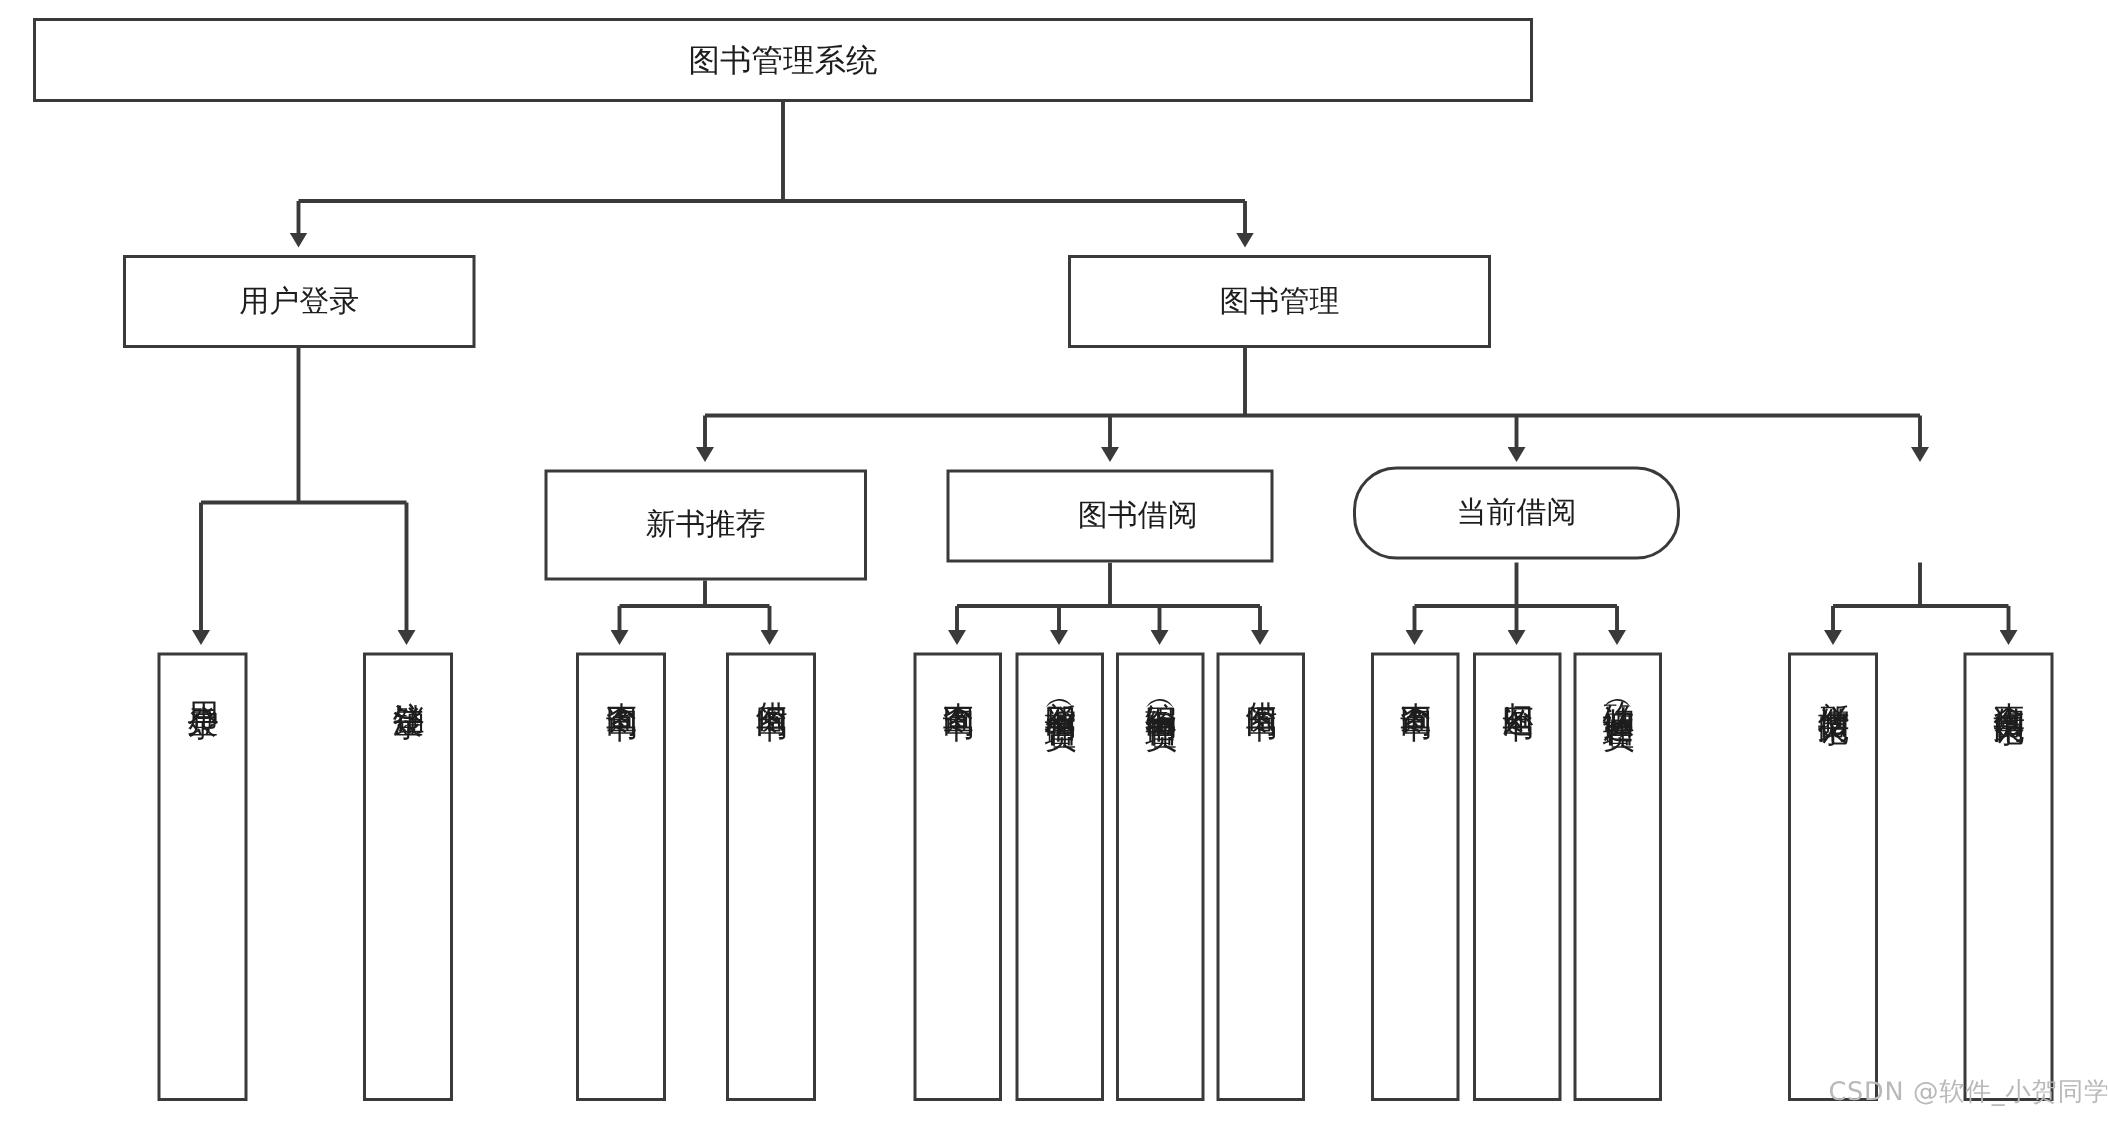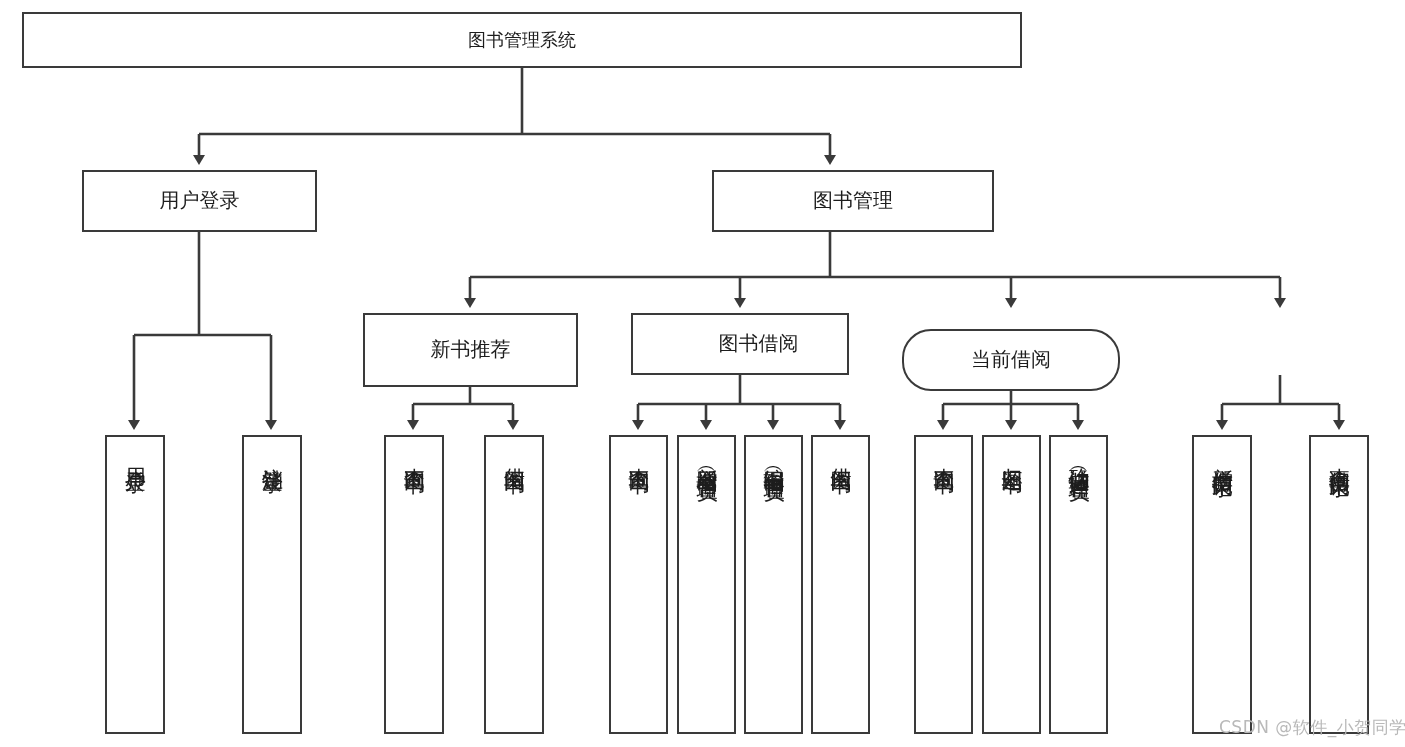--- a/index.html
+++ b/index.html
@@ -35,21 +35,21 @@
     align-items: center;
     justify-content: center;
     color: #1d1d1d;
   }
   .node .label {
     display: block;
     text-align: center;
     line-height: 1.18;
     white-space: nowrap;
   }
-  .node.root .label { font-size: 18px; }
+  .node.root .label { font-size: 21px; }
   .node.level1 .label { font-size: 20px; }
   .node.level2 .label { font-size: 20px; }
 
   .node.leaf {
     align-items: flex-start;
     padding-top: 14px;
   }
   .node.leaf .label {
     font-size: 21px;
     writing-mode: vertical-rl;
@@ -132,21 +132,21 @@
   <div class="node level1" style="left:712px; top:170px; width:282px; height:62px;">
     <span class="label">图书管理</span>
   </div>
 
   <div class="node level2" style="left:363px; top:313px; width:215px; height:74px;">
     <span class="label">新书推荐</span>
   </div>
   <div class="node level2" style="left:631px; top:313px; width:218px; height:62px;padding-left:37px;">
     <span class="label">图书借阅</span>
   </div>
-  <div class="node level2" style="left:902px; top:329px; width:218px; height:62px;border-radius:29px;">
+  <div class="node level2" style="left:902px; top:311px; width:218px; height:62px;border-radius:29px;">
     <span class="label">当前借阅</span>
   </div>
 
   <div class="node leaf" style="left:105px; top:435px; width:60px; height:299px;">
     <span class="label">用户登录</span>
   </div>
   <div class="node leaf" style="left:242px; top:435px; width:60px; height:299px;">
     <span class="label">注销登录</span>
   </div>
 

